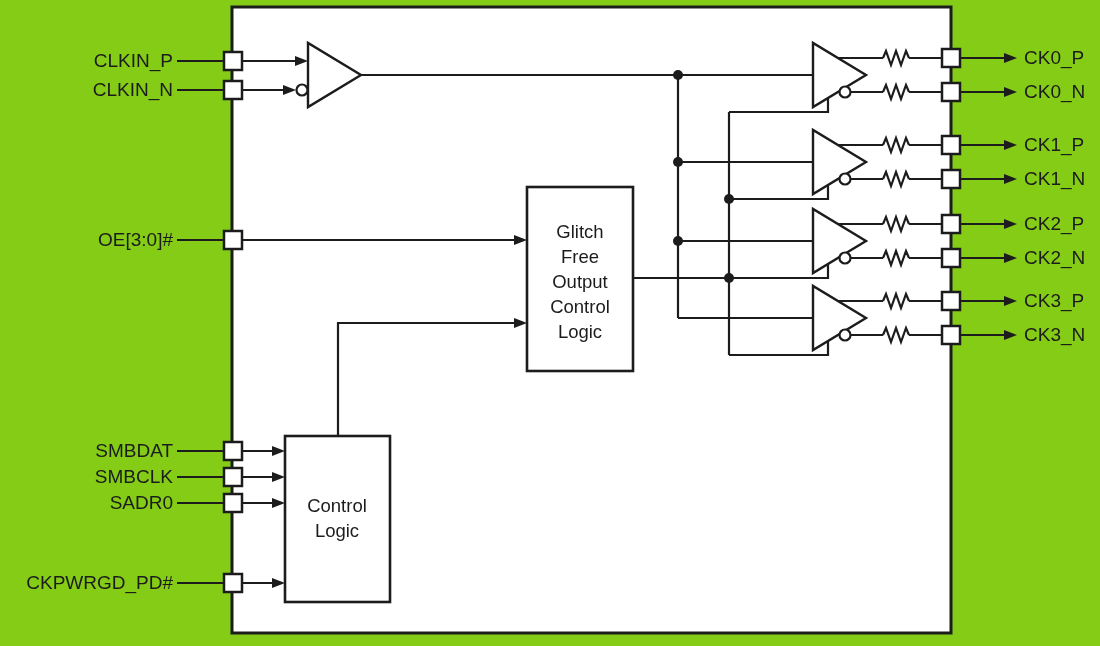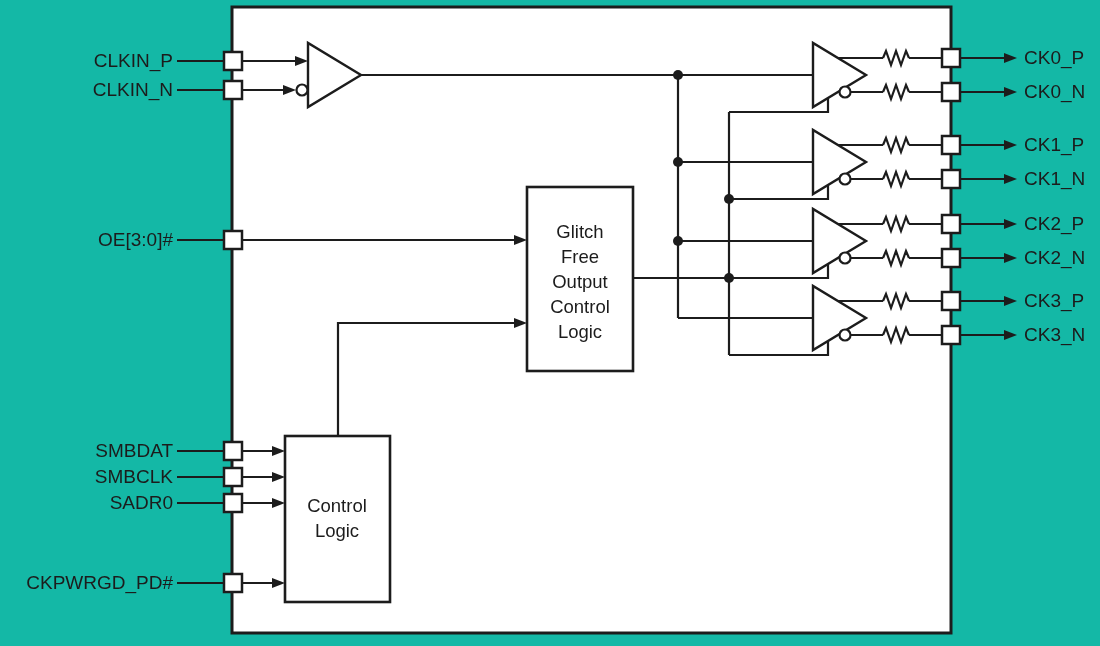--- a/index.html
+++ b/index.html
@@ -4,21 +4,21 @@
 <style>
   html, body {
     margin: 0;
     padding: 0;
     background: #ffffff;
   }
   .stage {
     position: relative;
     width: 1100px;
     height: 646px;
-    background: #14b8a6;
+    background: #84cc16;
     overflow: hidden;
   }
   svg { display: block; }
   .wire   { stroke: #1c1c1c; stroke-width: 2.2; fill: none; }
   .outline{ stroke: #1c1c1c; stroke-width: 3;   fill: #ffffff; }
   .blockr { stroke: #1c1c1c; stroke-width: 2.6; fill: #ffffff; }
   .tri    { stroke: #1c1c1c; stroke-width: 2.4; fill: #ffffff; stroke-linejoin: miter; }
   .bub    { stroke: #1c1c1c; stroke-width: 2.2; fill: #ffffff; }
   .pad    { stroke: #1c1c1c; stroke-width: 2.5; fill: #ffffff; }
   .dot    { fill: #1c1c1c; stroke: none; }

